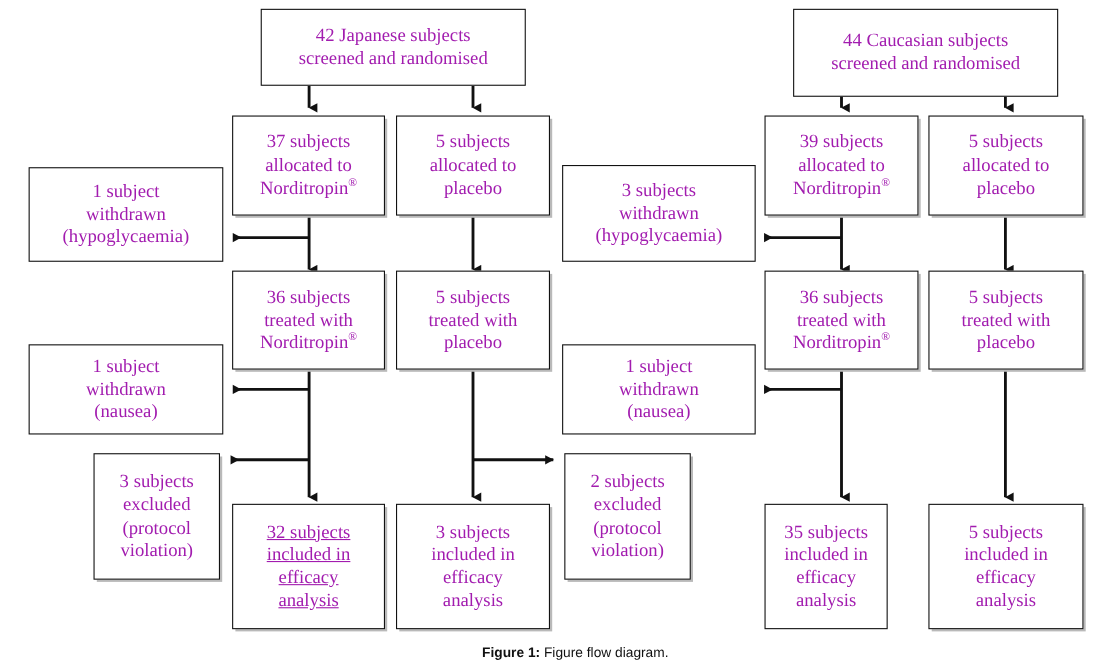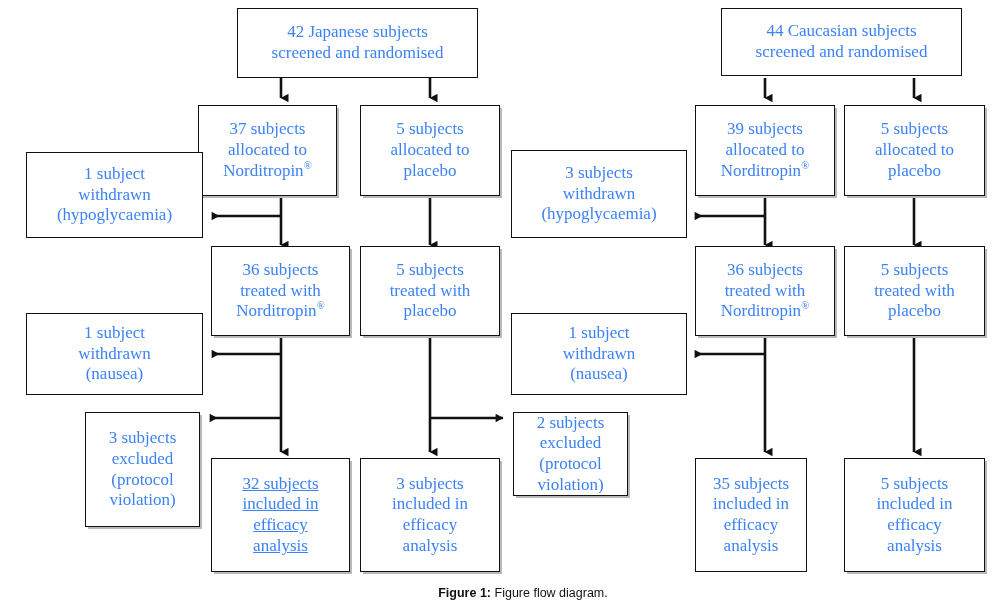--- a/index.html
+++ b/index.html
@@ -26,21 +26,21 @@
   .node {
     position: absolute;
     box-sizing: border-box;
     background: #ffffff;
     border: 1.6px solid #111111;
     display: flex;
     align-items: center;
     justify-content: center;
     text-align: center;
     line-height: 1.22;
-    color: #3b82f6;
+    color: #a21caf;
     font-size: 17px;
     padding: 2px 4px;
     z-index: 2;
   }
   .node.shadowed {
     box-shadow: 2.5px 2.5px 0 -0.5px #b9b9b9;
   }
   .node .line {
     display: block;
     white-space: nowrap;
@@ -115,21 +115,21 @@
     </g>
   </svg>
 
   <div class="node" style="left:237px; top:8px; width:241px; height:70px;">
     <div>
       <span class="line">42 Japanese subjects</span>
       <span class="line">screened and randomised</span>
     </div>
   </div>
 
-  <div class="node shadowed" style="left:198px; top:105px; width:139px; height:91px;">
+  <div class="node shadowed" style="left:211px; top:105px; width:139px; height:91px;">
     <div>
       <span class="line">37 subjects</span>
       <span class="line">allocated to</span>
       <span class="line"><span>Norditropin</span><sup class="reg">®</sup></span>
     </div>
   </div>
 
   <div class="node shadowed" style="left:360px; top:105px; width:140px; height:91px;">
     <div>
       <span class="line">5 subjects</span>
@@ -190,30 +190,30 @@
 
   <div class="node shadowed" style="left:360px; top:458px; width:140px; height:114px;">
     <div>
       <span class="line">3 subjects</span>
       <span class="line">included in</span>
       <span class="line">efficacy</span>
       <span class="line">analysis</span>
     </div>
   </div>
 
-  <div class="node shadowed" style="left:513px; top:412px; width:115px; height:84px;">
+  <div class="node shadowed" style="left:513px; top:412px; width:115px; height:115px;">
     <div>
       <span class="line">2 subjects</span>
       <span class="line">excluded</span>
       <span class="line">(protocol</span>
       <span class="line">violation)</span>
     </div>
   </div>
 
-  <div class="node" style="left:721px; top:8px; width:241px; height:68px;">
+  <div class="node" style="left:721px; top:8px; width:241px; height:80px;">
     <div>
       <span class="line">44 Caucasian subjects</span>
       <span class="line">screened and randomised</span>
     </div>
   </div>
 
   <div class="node shadowed" style="left:695px; top:105px; width:140px; height:91px;align-items:center;">
     <div>
       <span class="line">39 subjects</span>
       <span class="line">allocated to</span>

